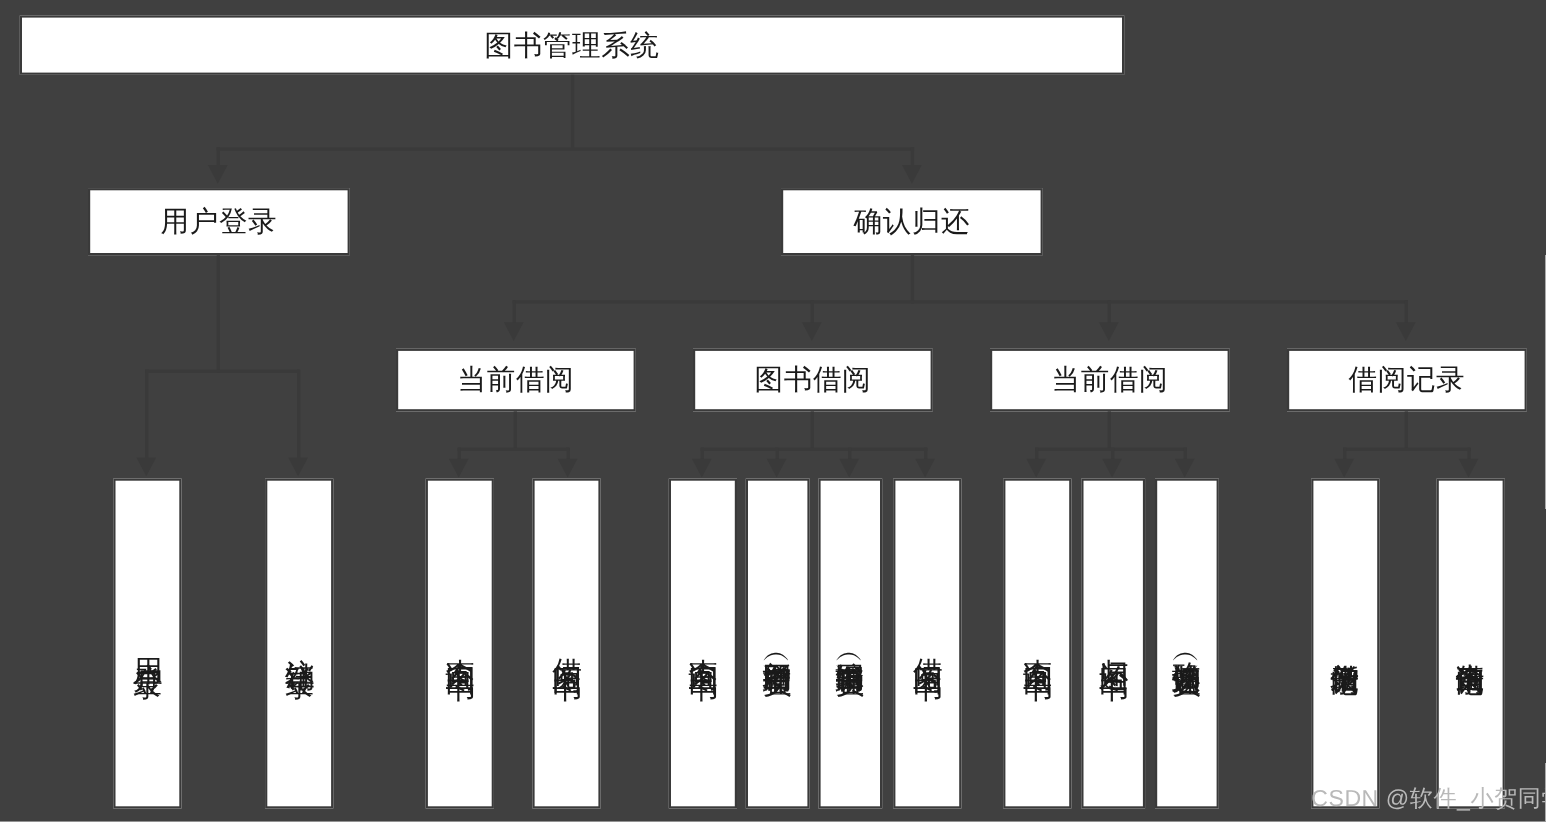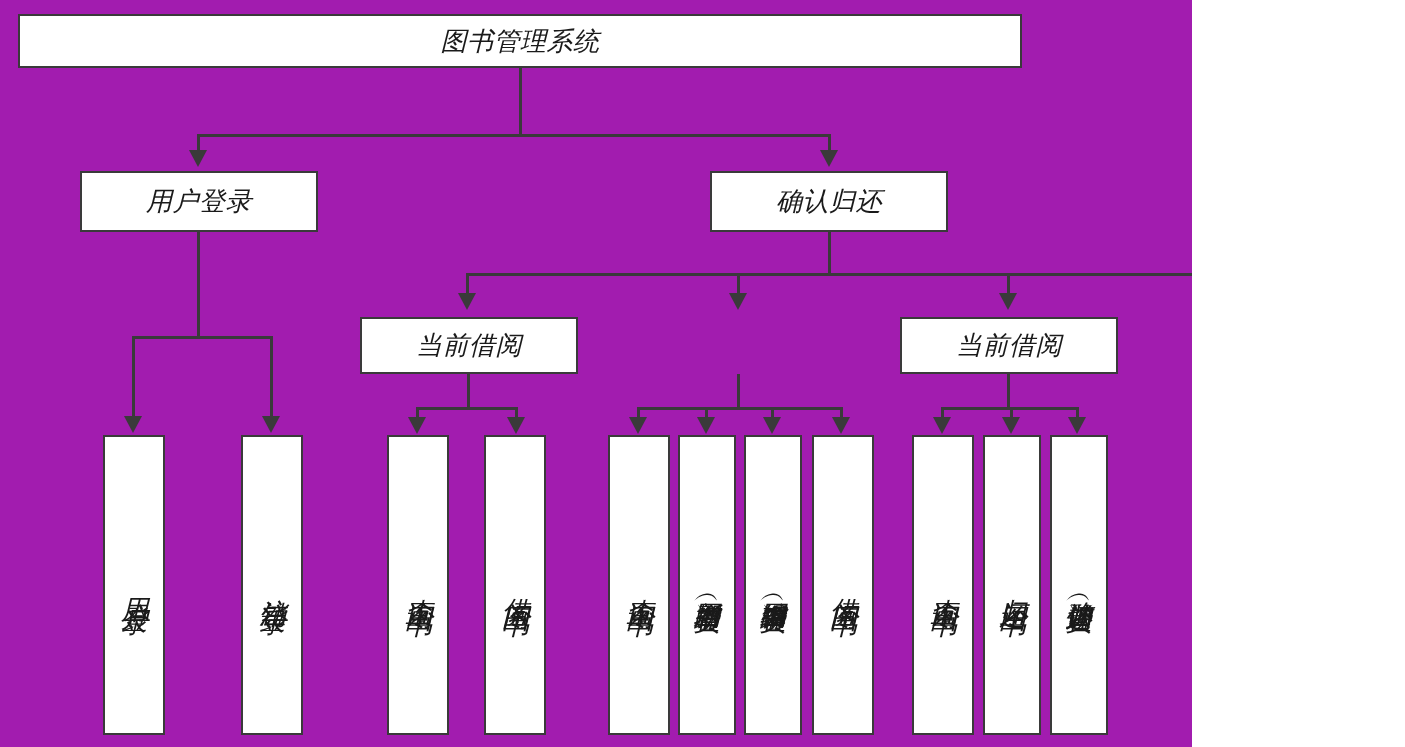--- a/index.html
+++ b/index.html
@@ -5,25 +5,24 @@
   html, body {
     margin: 0;
     padding: 0;
     background: #ffffff;
   }
   body {
     font-family: "Liberation Sans", "DejaVu Sans", sans-serif;
   }
   #canvas {
     position: relative;
-    width: 1192px;
+    width: 1405px;
     height: 747px;
-    background: #a21caf;
+    background: #404040;
     overflow: hidden;
-    font-style: italic;
   }
   .node {
     position: absolute;
     box-sizing: border-box;
     border: 2.5px solid #3a3a3a;
     background: #ffffff;
     display: flex;
     align-items: center;
     justify-content: center;
     color: #1a1a1a;
@@ -100,25 +99,31 @@
   </div>
 
   <div class="node horiz" style="left:710px; top:171px; width:238px; height:61px;">
     <span class="lbl">确认归还</span>
   </div>
 
   <div class="node horiz" style="left:360px; top:317px; width:218px; height:57px;">
     <span class="lbl">当前借阅</span>
   </div>
 
+  <div class="node horiz" style="left:630px; top:317px; width:218px; height:57px;">
+    <span class="lbl">图书借阅</span>
+  </div>
 
   <div class="node horiz" style="left:900px; top:317px; width:218px; height:57px;">
     <span class="lbl">当前借阅</span>
   </div>
 
+  <div class="node horiz" style="left:1170px; top:317px; width:218px; height:57px;">
+    <span class="lbl">借阅记录</span>
+  </div>
 
   <div class="node vert" style="left:103px; top:435px; width:62px; height:300px;">
     <span class="lbl">用户登录</span>
   </div>
   <div class="node vert" style="left:241px; top:435px; width:62px; height:300px;">
     <span class="lbl">注销登录</span>
   </div>
 
   <div class="node vert" style="left:387px; top:435px; width:62px; height:300px;">
     <span class="lbl">查询图书</span>

